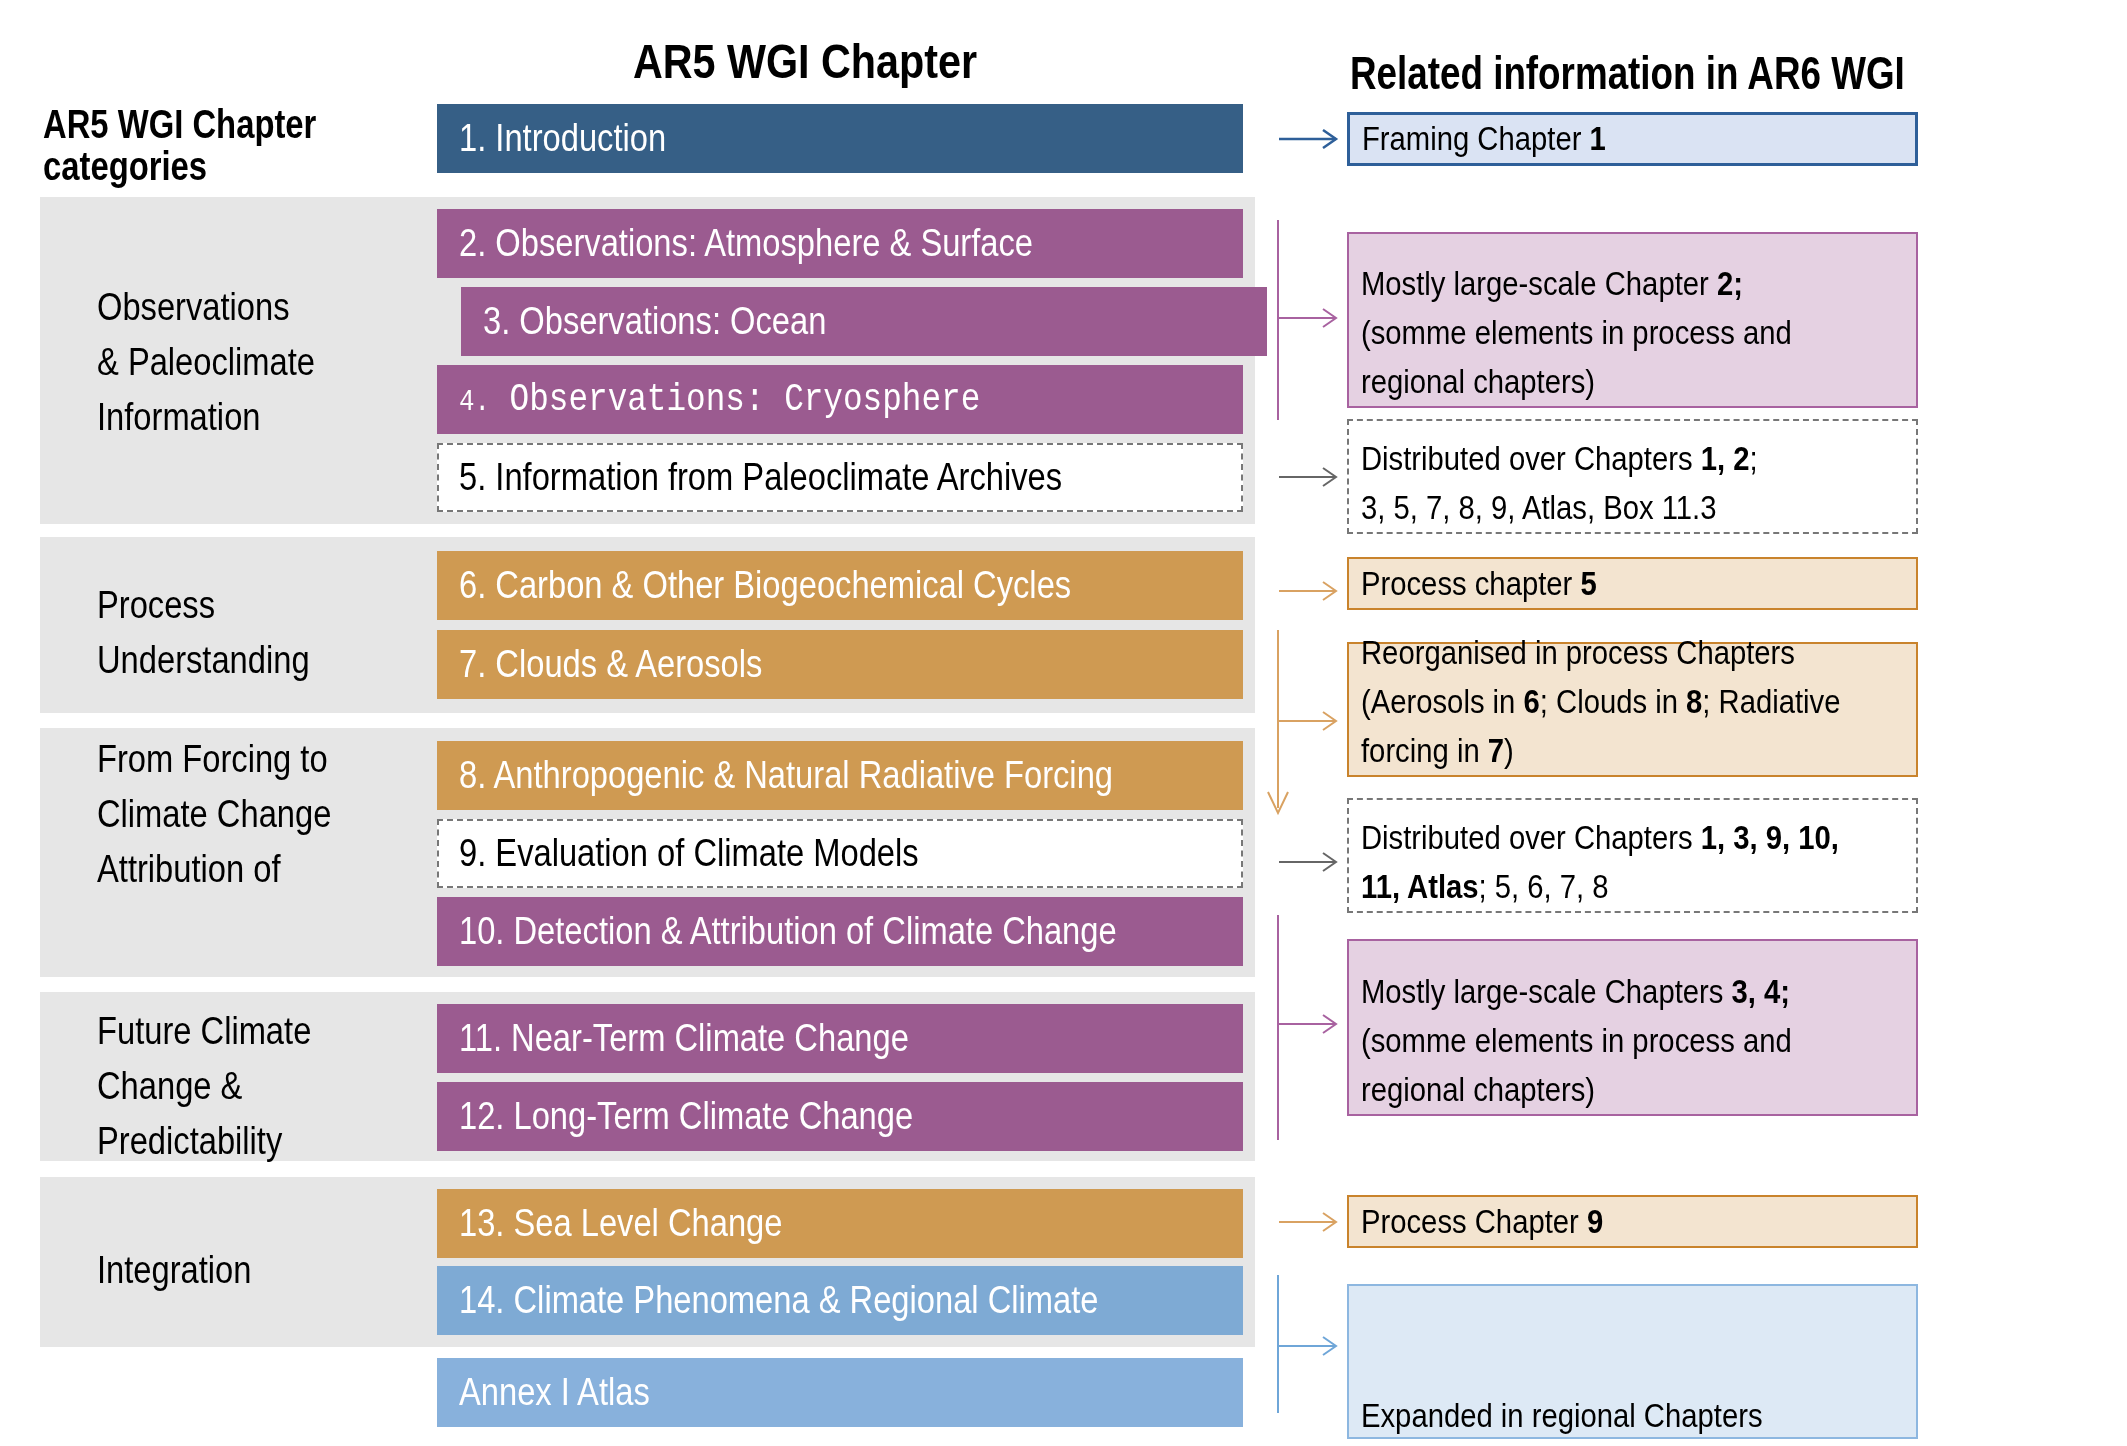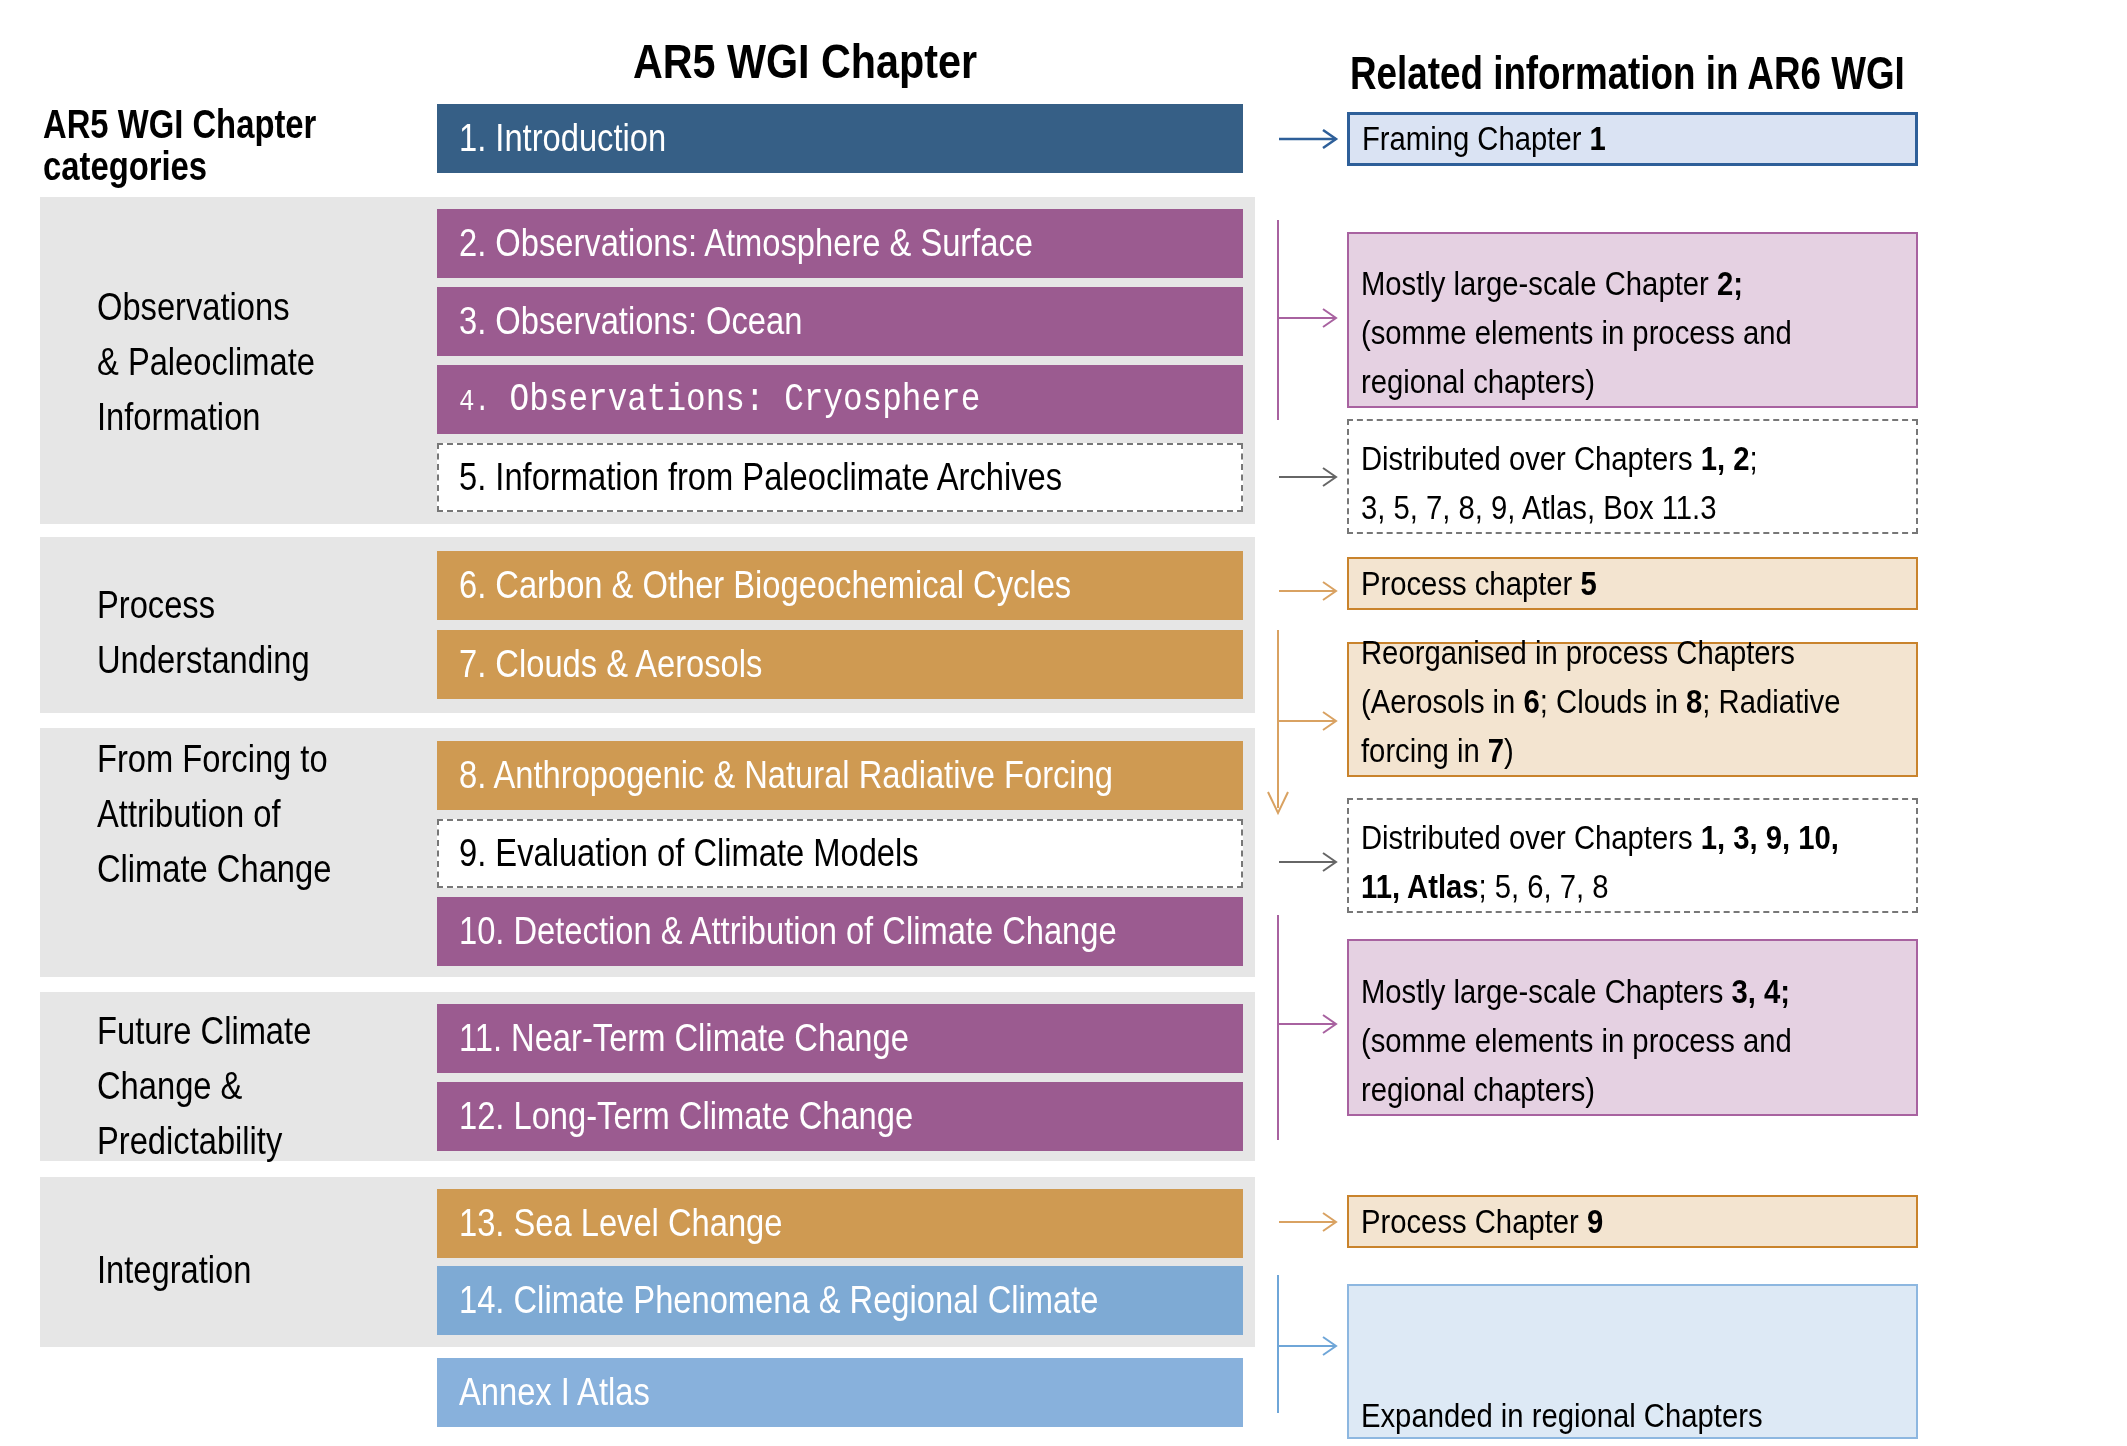--- a/index.html
+++ b/index.html
@@ -38,35 +38,35 @@
   <div><span class="nar">Observations</span></div>
   <div><span class="nar">&amp; Paleoclimate</span></div>
   <div><span class="nar">Information</span></div>
 </div>
 <div class="abs cat" style="top:578px;">
   <div><span class="nar">Process</span></div>
   <div><span class="nar">Understanding</span></div>
 </div>
 <div class="abs cat" style="top:732px;">
   <div><span class="nar">From Forcing to</span></div>
+  <div><span class="nar">Climate Change</span></div>
   <div><span class="nar">Attribution of</span></div>
-  <div><span class="nar">Climate Change</span></div>
 </div>
 <div class="abs cat" style="top:1004px;">
   <div><span class="nar">Future Climate</span></div>
   <div><span class="nar">Change &amp;</span></div>
   <div><span class="nar">Predictability</span></div>
 </div>
 <div class="abs cat" style="top:1243px;">
   <div><span class="nar">Integration</span></div>
 </div>
 
 <div class="abs chap" style="top:104px;background:#365f86;"><span class="nar"><span>1.</span> <span>Introduction</span></span></div>
 <div class="abs chap" style="top:209px;background:#9b5b90;"><span class="nar"><span>2.</span> <span>Observations: Atmosphere &amp; Surface</span></span></div>
-<div class="abs chap" style="top:287px;background:#9b5b90;"><span class="nar"><span>3.</span> <span>Observations: Ocean</span></span></div>
+<div class="abs chap" style="top:287px;background:#9b5b90;margin-left:24px;"><span class="nar"><span>3.</span> <span>Observations: Ocean</span></span></div>
 <div class="abs chap" style="top:365px;background:#9b5b90;font-family:Liberation Mono, monospace;"><span class="nar"><span class="small">4.</span> <span>Observations: Cryosphere</span></span></div>
 <div class="abs chap dash" style="top:443px;"><span class="nar"><span>5.</span> <span>Information from Paleoclimate Archives</span></span></div>
 <div class="abs chap" style="top:551px;background:#cf9a52;"><span class="nar"><span>6.</span> <span>Carbon &amp; Other Biogeochemical Cycles</span></span></div>
 <div class="abs chap" style="top:630px;background:#cf9a52;"><span class="nar"><span>7.</span> <span>Clouds &amp; Aerosols</span></span></div>
 <div class="abs chap" style="top:741px;background:#cf9a52;"><span class="nar"><span>8.</span> <span>Anthropogenic &amp; Natural Radiative Forcing</span></span></div>
 <div class="abs chap dash" style="top:819px;"><span class="nar"><span>9.</span> <span>Evaluation of Climate Models</span></span></div>
 <div class="abs chap" style="top:897px;background:#9b5b90;"><span class="nar"><span>10.</span> <span>Detection &amp; Attribution of Climate Change</span></span></div>
 <div class="abs chap" style="top:1004px;background:#9b5b90;"><span class="nar"><span>11.</span> <span>Near-Term Climate Change</span></span></div>
 <div class="abs chap" style="top:1082px;background:#9b5b90;"><span class="nar"><span>12.</span> <span>Long-Term Climate Change</span></span></div>
 <div class="abs chap" style="top:1189px;background:#cf9a52;"><span class="nar"><span>13.</span> <span>Sea Level Change</span></span></div>

